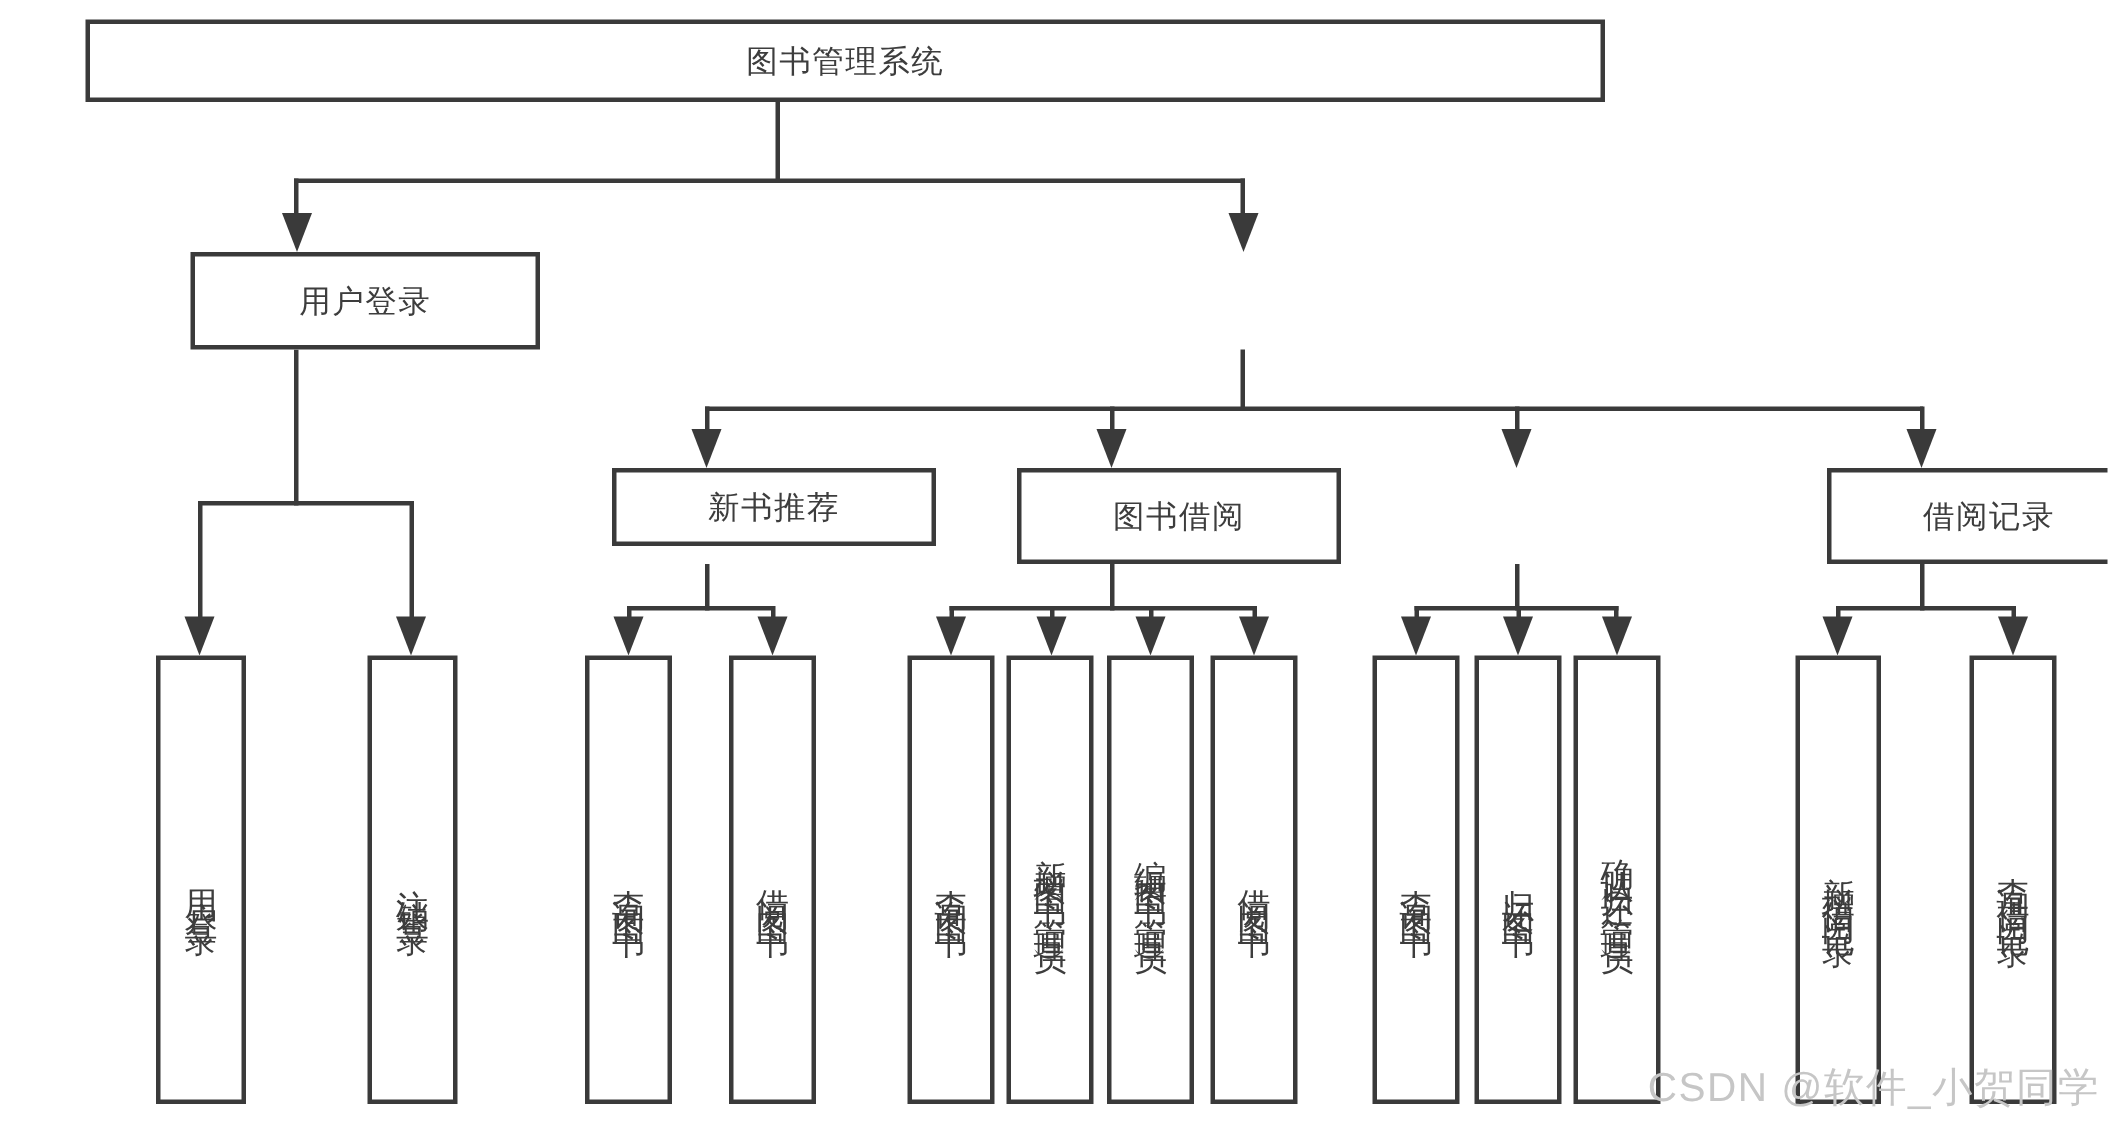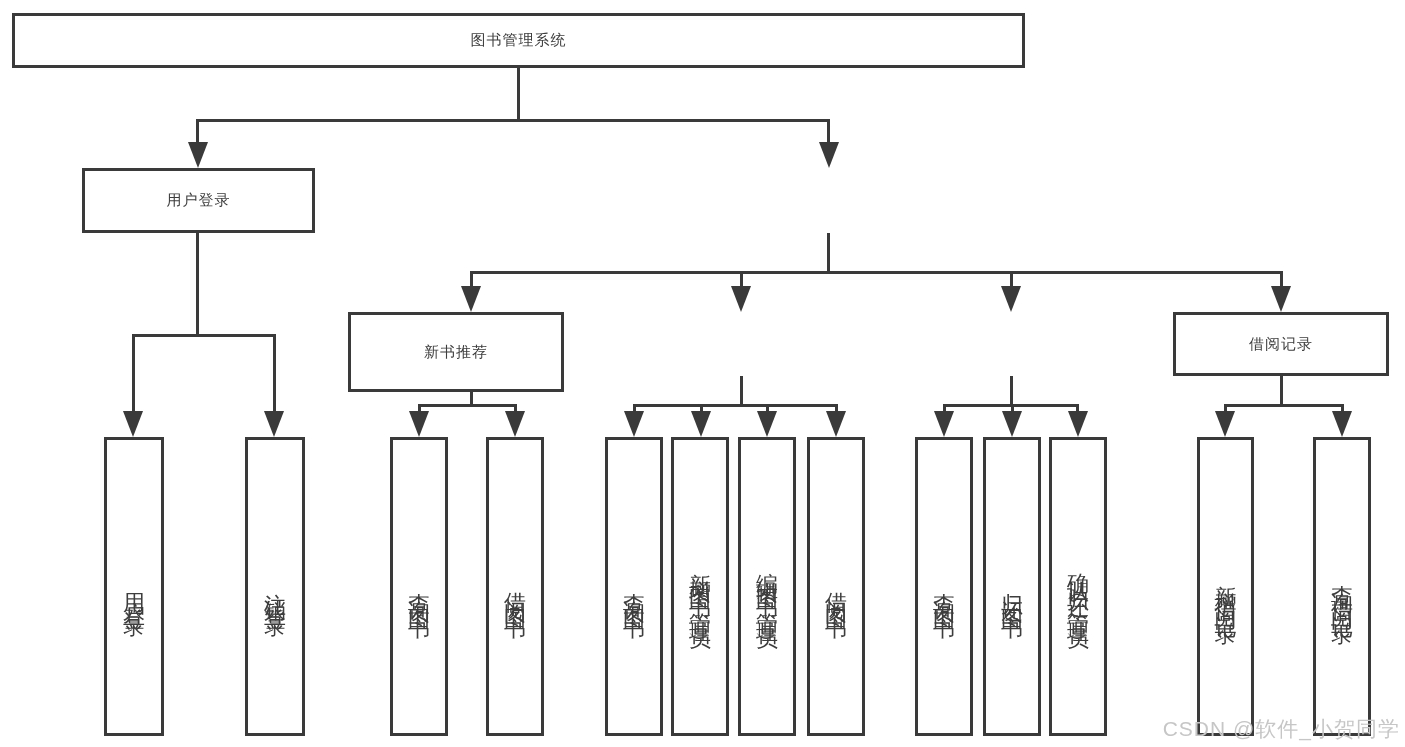--- a/index.html
+++ b/index.html
@@ -11,41 +11,41 @@
   .stage{position:relative;width:1405px;height:747px;background:var(--background,#ffffff);}
 
   
   .box{
     position:absolute;box-sizing:border-box;
     border:3px solid var(--line,#3a3a3a);
     background:#ffffff;
     display:flex;align-items:center;justify-content:center;
     color:var(--text,#3d3d3d);
   }
-  .box.h{font-size:15px;letter-spacing:1px;}
+  .box.h{font-size:21px;letter-spacing:1px;margin-left:45px;}
   .box.v span{
     writing-mode:vertical-rl;
     text-orientation:mixed;
     font-size:22px;line-height:1;letter-spacing:8px;
     margin-bottom:-8px; 
   }
 
   
   .vl{position:absolute;width:3px;background:var(--line,#3a3a3a);}
   .hl{position:absolute;height:3px;background:var(--line,#3a3a3a);}
   .arr{
     position:absolute;width:0;height:0;
     border-left:10px solid transparent;
     border-right:10px solid transparent;
     border-top:26px solid var(--line,#3a3a3a);
   }
 
   .wm{
     position:absolute;right:5px;bottom:4px;
-    font-size:21px;letter-spacing:1px;
+    font-size:27px;letter-spacing:1px;
     color:var(--watermark,#c6c6c6);
     z-index:5;white-space:nowrap;
   }
 </style>
 </head>
 <body>
 
 <div class="stage">
 
   <div class="vl" style="left:517px;top:67px;height:54px"></div>
@@ -108,22 +108,25 @@
   <div class="arr" style="left:1332px;top:411px"></div>
 
   <div class="box h" style="left:12px;top:13px;width:1013px;height:55px">
     <span>图书管理系统</span>
   </div>
 
   <div class="box h" style="left:82px;top:168px;width:233px;height:65px">
     <span>用户登录</span>
   </div>
 
-  <div class="box h" style="left:348px;top:312px;width:216px;height:80px">
+  <div class="box h" style="left:363px;top:312px;width:216px;height:52px">
     <span>新书推荐</span>
+  </div>
+  <div class="box h" style="left:633px;top:312px;width:216px;height:64px">
+    <span>图书借阅</span>
   </div>
   <div class="box h" style="left:1173px;top:312px;width:216px;height:64px">
     <span>借阅记录</span>
   </div>
 
   <div class="box v" style="left:104px;top:437px;width:60px;height:299px">
     <span>用户登录</span>
   </div>
   <div class="box v" style="left:245px;top:437px;width:60px;height:299px">
     <span>注销登录</span>

